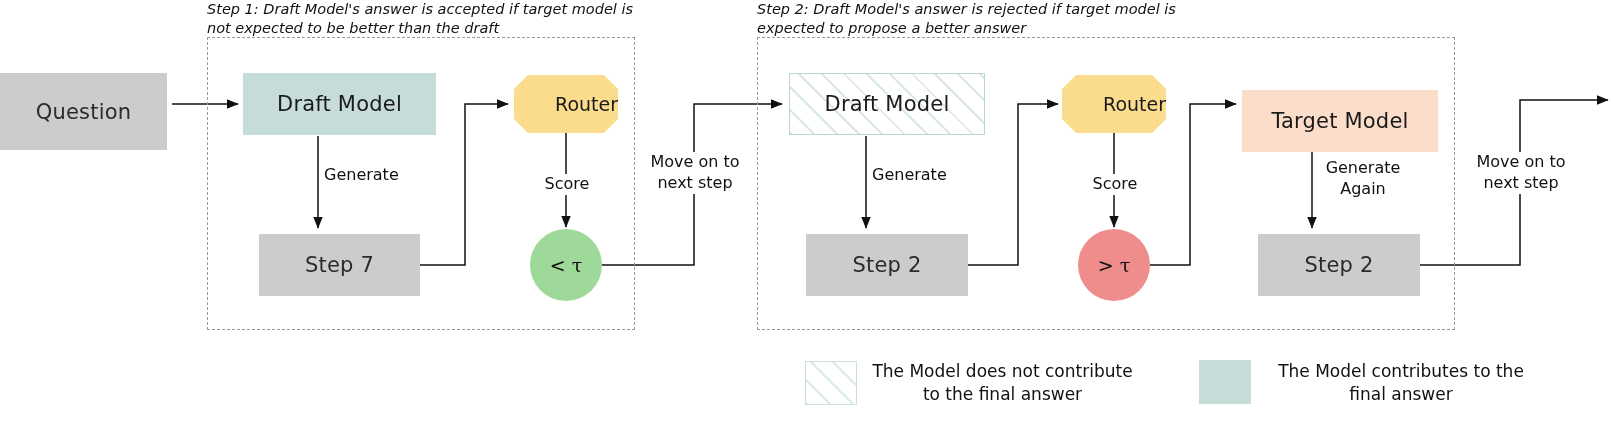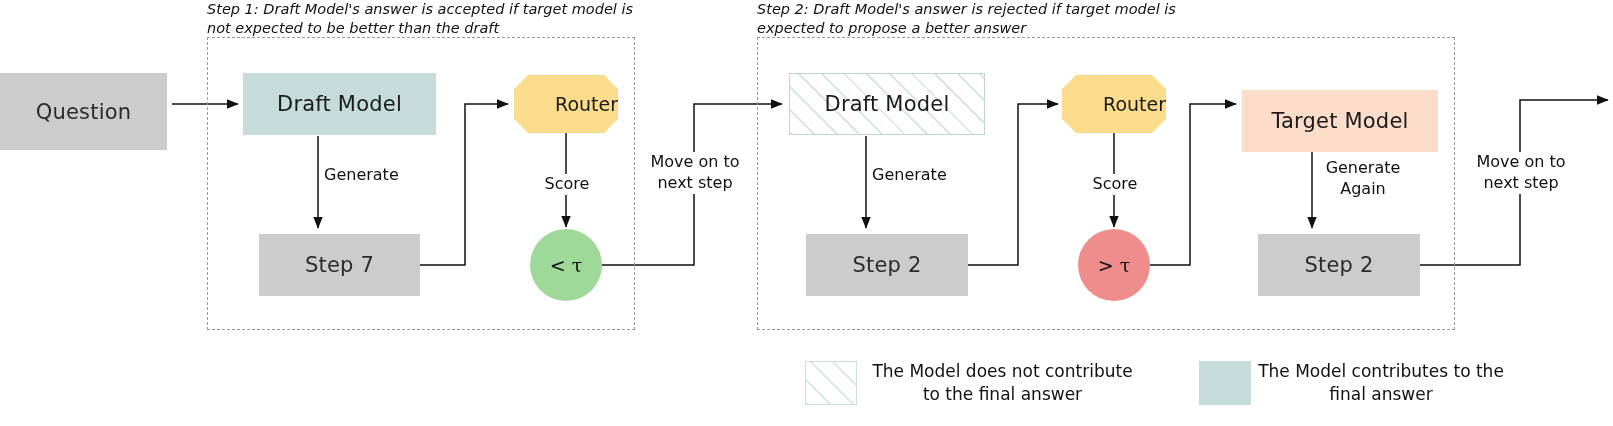--- a/index.html
+++ b/index.html
@@ -233,19 +233,19 @@
 
   <div class="abs edge-label" style="left:1466px; top:152px; width:110px;">Move on to
 next step</div>
 
   <div class="abs" style="left:805px; top:360px; display:flex; align-items:center; gap:8px;">
     <div class="legend-swatch hatch"></div>
     <div class="legend-text" style="width:275px;">The Model does not contribute
 to the final answer</div>
   </div>
 
-  <div class="abs" style="left:1199px; top:360px; display:flex; align-items:center; ">
+  <div class="abs" style="left:1199px; top:360px; display:flex; align-items:flex-start; gap:20px;">
     <div class="legend-swatch teal"></div>
     <div class="legend-text" style="width:260px;">The Model contributes to the
 final answer</div>
   </div>
 
 </div>
 
 </body></html>

